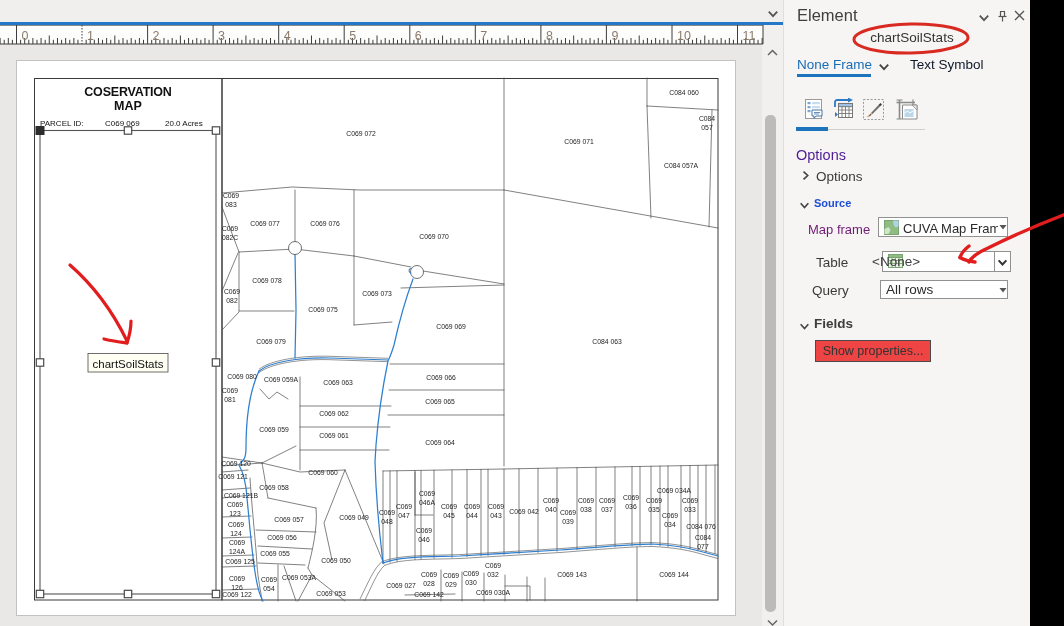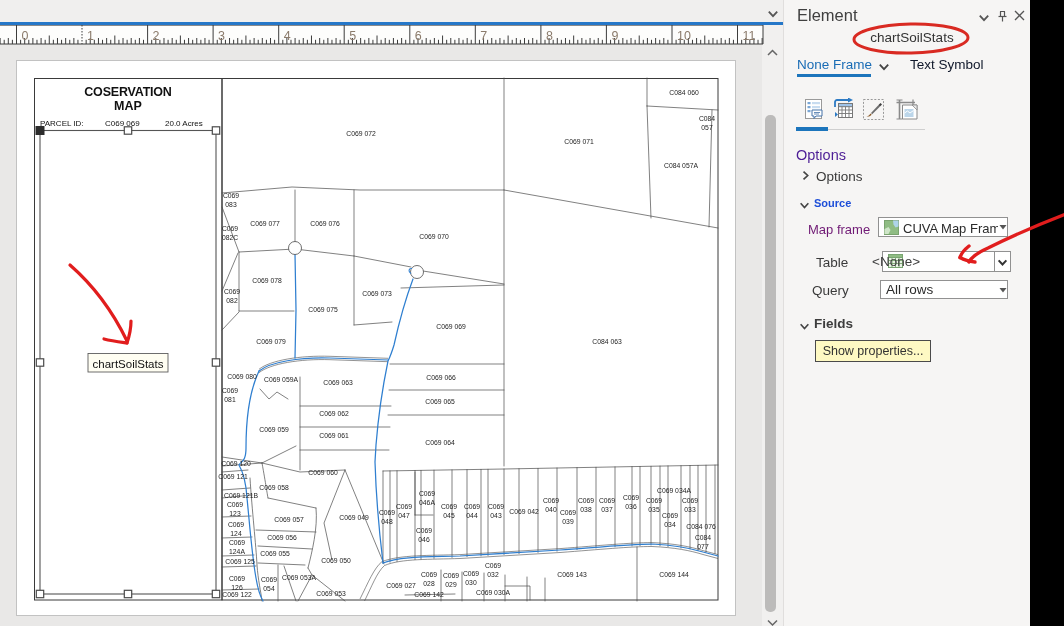--- a/index.html
+++ b/index.html
@@ -319,21 +319,21 @@
 <div class="abs" style="left:812px;top:283px;font-size:13.5px;color:#3a3a3a;z-index:2">Query</div>
 <div class="abs" style="left:880px;top:280px;width:128px;height:19px;background:#fff;border:1px solid #919191;z-index:2"></div>
 <div class="abs" style="left:886px;top:282px;font-size:13.5px;color:#2b2b2b;z-index:3">All rows</div>
 <svg style="position:absolute;left:999px;top:287px;z-index:3" width="8" height="6" viewBox="0 0 8 6">
     <path d="M0.5,1 L7.5,1 L4,5.5 Z" fill="#555"></path>
   </svg>
 <svg style="position:absolute;left:799px;top:321px;z-index:3" width="11" height="11" viewBox="0 0 10 10">
     <path d="M1.5,3 L5,6.8 L8.5,3" fill="none" stroke="#444" stroke-width="1.5"></path>
   </svg>
 <div class="abs" style="left:814px;top:316px;font-size:13.5px;font-weight:bold;color:#3d3d3d;z-index:2">Fields</div>
-<div class="abs" style="left:815px;top:340px;width:116px;height:22px;background:#fef9c3;border:1px solid #4a4a4a;z-index:2;text-align:center;font-size:12.5px;color:#333;line-height:20px">Show properties...</div>
+<div class="abs" style="left:815px;top:340px;width:116px;height:22px;background:#ef4444;border:1px solid #4a4a4a;z-index:2;text-align:center;font-size:12.5px;color:#333;line-height:20px">Show properties...</div>
 <div class="abs" style="left:1030px;top:0;width:34px;height:626px;background:#000;z-index:3"></div>
 <svg width="1064" height="626" viewBox="0 0 1064 626" style="position:absolute;left:0;top:0;z-index:4;" font-family="Liberation Sans, sans-serif">
     <rect x="16.5" y="60.5" width="719" height="555" fill="#ffffff" stroke="#c2c2c2" stroke-width="1"></rect>
     <rect x="34.5" y="78.5" width="187.5" height="521.5" fill="none" stroke="#3a3a3a" stroke-width="1"></rect>
     <rect x="222" y="78.5" width="496" height="521.5" fill="none" stroke="#3a3a3a" stroke-width="1"></rect>
     <g stroke="#4a4a4a" stroke-width="0.7" fill="none" stroke-linecap="round">
       <path d="M504,78 L504,466"></path>
       <path d="M222,193 L292,187 L360,190 L504,190"></path>
       <path d="M504,190 L718,228"></path>
       <path d="M647,78 L647,106"></path>

